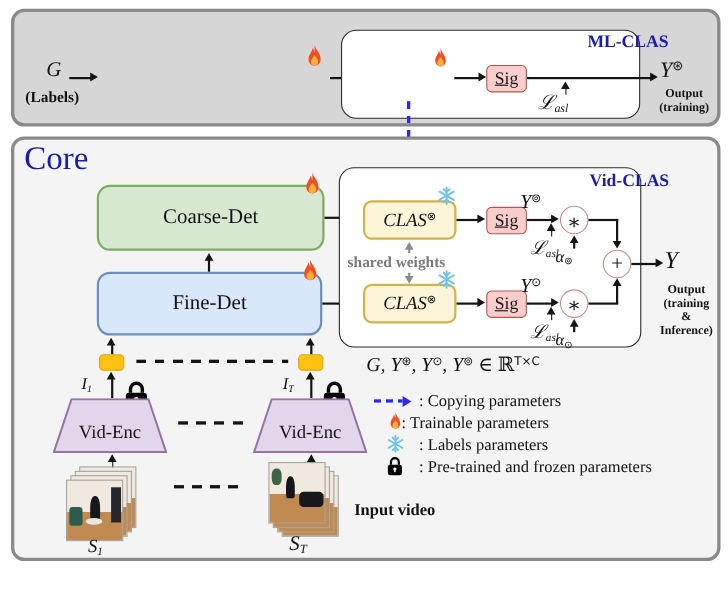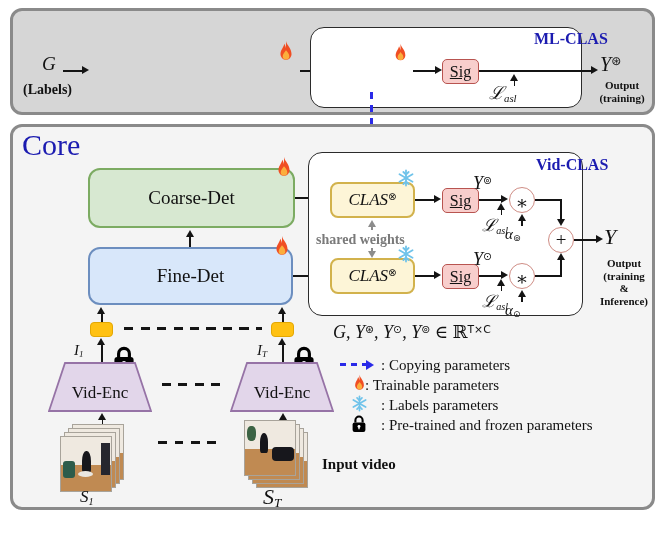--- a/index.html
+++ b/index.html
@@ -327,20 +327,20 @@
     <div class="vf" style="left:8px;top:8px;"></div>
     <div class="vf" style="left:4px;top:4px;"></div>
     <div class="vf" style="left:0;top:0;">
       <div class="shape" style="left:2px;top:5px;width:9px;height:15px;background:#3c6344;border-radius:40%;"></div>
       <div class="shape" style="left:15px;top:12px;width:8px;height:20px;background:#15151a;border-radius:45% 45% 20% 20%;"></div>
       <div class="shape" style="left:27px;top:26px;width:22px;height:14px;background:#17171c;border-radius:4px;"></div>
     </div>
   </div>
 
   <div class="abs math" style="left:80px;top:487px;font-size:17px;"><span>S</span><span class="sub">1</span></div>
-  <div class="abs math" style="left:263px;top:484px;font-size:22px;text-align:right;"><span>S</span><span class="sub">T</span></div>
+  <div class="abs math" style="left:263px;top:484px;font-size:19px;text-align:right;"><span>S</span><span class="sub">T</span></div>
   <div class="abs bold" style="left:322px;top:456px;font-size:15px;">Input video</div>
 
   <div class="kdash-h" style="left:124px;top:327px;width:138px;"></div>
   <div class="kdash-h" style="left:162px;top:383px;width:60px;"></div>
   <div class="kdash-h" style="left:158px;top:441px;width:62px;"></div>
 
 </div>
 
 </body></html>

